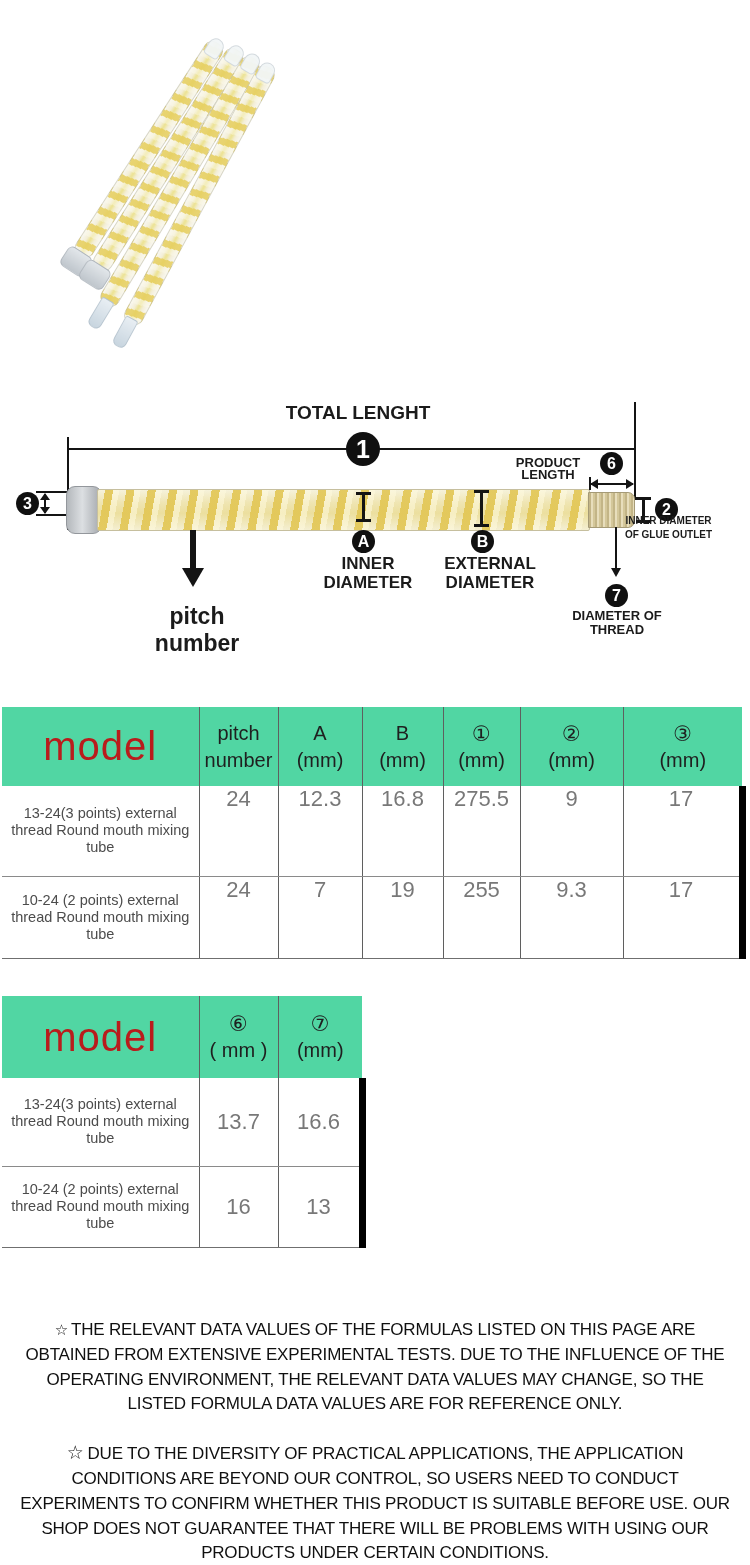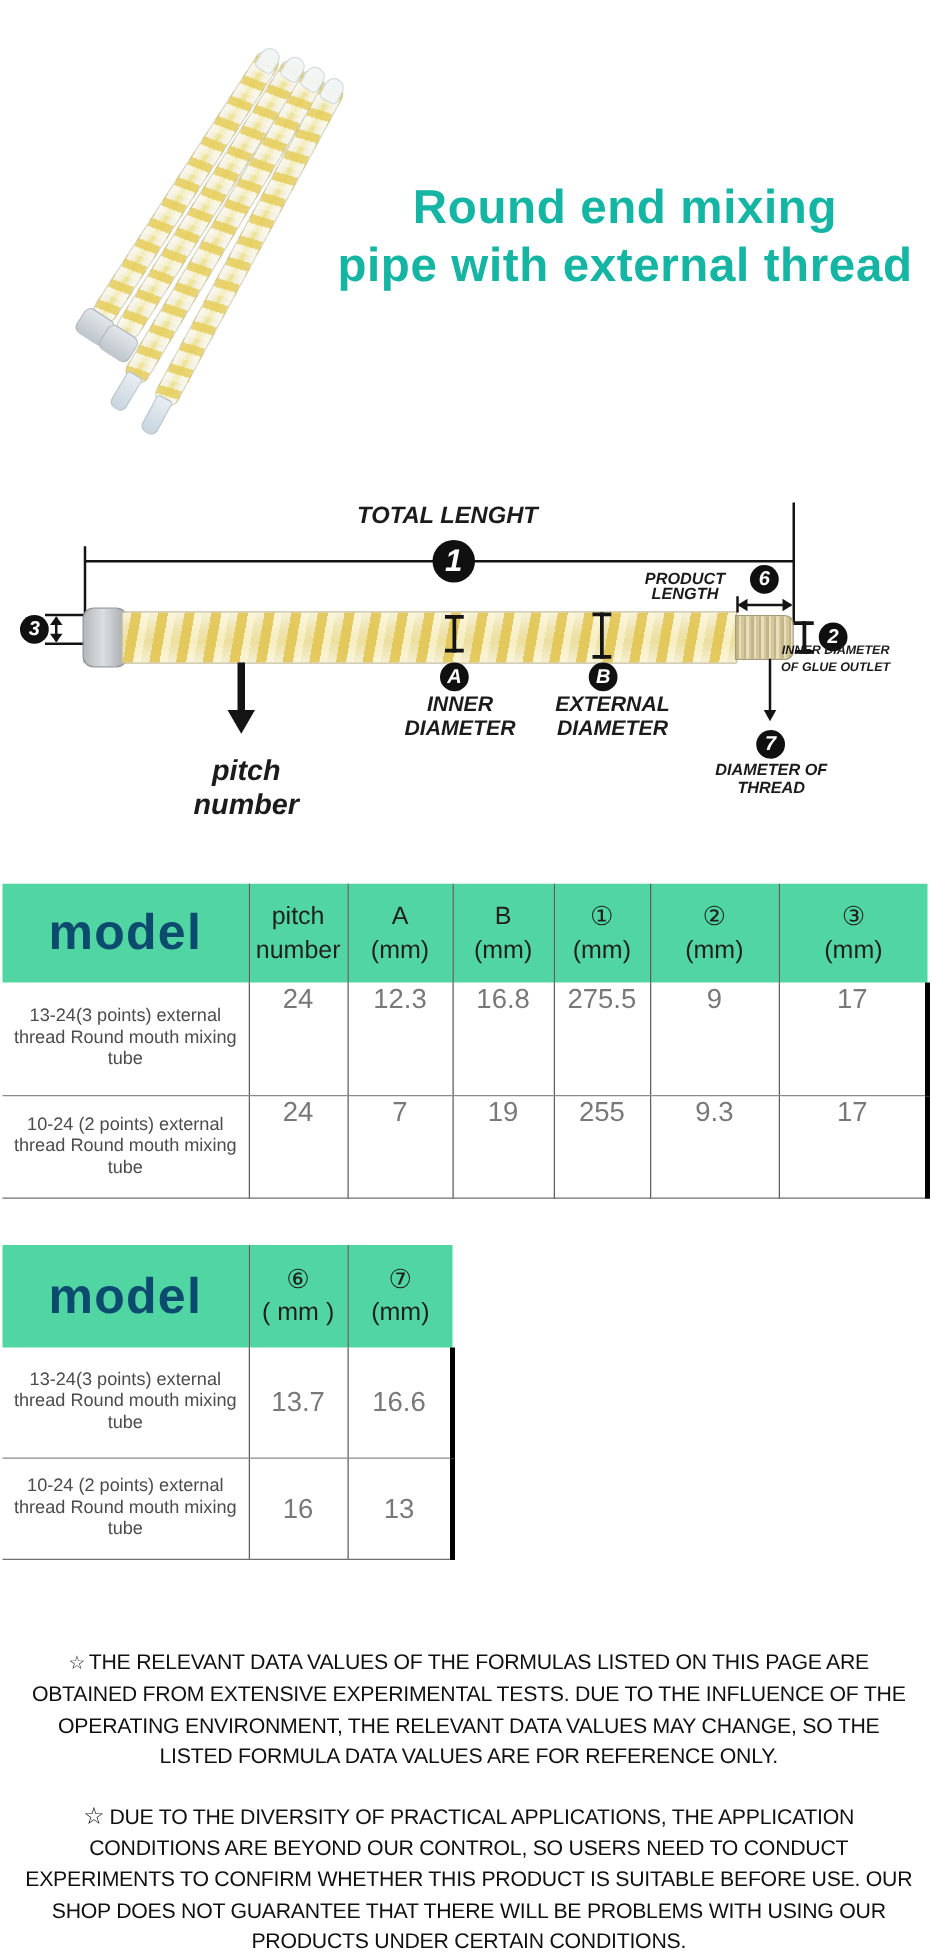--- a/index.html
+++ b/index.html
@@ -22,21 +22,21 @@
   .tube-a{left:168px;top:23px;height:252px;transform:rotate(33deg);}
   .tube-b{left:188px;top:30px;height:258px;transform:rotate(32.5deg);}
   .tube-c{left:204px;top:38px;height:286px;transform:rotate(31deg);}
   .tube-d{left:219px;top:47px;height:290px;transform:rotate(28.5deg);}
 
   
   .title{position:absolute;left:255px;top:143px;width:490px;text-align:center;
          font-weight:bold;font-size:38px;line-height:47px;color:#15b5a3;letter-spacing:0.5px;}
 
   
-  .diagram{position:absolute;left:0;top:390px;width:624px;height:276px;font-style:italic;}
+  .diagram{position:absolute;left:0;top:390px;width:624px;height:276px;}
   .dg{position:absolute;}
   .blk{background:#141414;}
   .lbl{position:absolute;font-weight:bold;color:#1b1b1b;text-align:center;}
   .marker{position:absolute;background:#101010;color:#fff;border-radius:50%;
           display:flex;align-items:center;justify-content:center;font-weight:bold;}
   .m-lg{width:34px;height:34px;font-size:25px;}
   .m-sm{width:23px;height:23px;font-size:16px;}
   
   .ibeam{position:absolute;width:3px;background:#141414;}
   .ibeam::before,.ibeam::after{content:"";position:absolute;left:-6px;right:-6px;height:3px;background:#141414;}
@@ -64,24 +64,24 @@
      border:1px solid #c6bf9e;}
   .dtube-thread{position:absolute;left:588px;top:102px;width:45px;height:34px;border-radius:0 7px 7px 0;
      background:repeating-linear-gradient(90deg,#c3b587 0 2px,#e8debc 2px 4px,#d4c79a 4px 6px);
      border:1px solid #a59a76;}
 
   
   table.spec{position:absolute;border-collapse:collapse;table-layout:fixed;background:#fff;}
   table.spec td,table.spec th{border-left:1px solid #5f5f5f;padding:0;}
   table.spec td:first-child,table.spec th:first-child{border-left:none;}
   .spec thead th{background:#51d6a3;font-weight:normal;color:#1f1f1f;font-size:20px;line-height:27px;vertical-align:middle;}
-  .spec th.model{font-weight:700;font-size:40px;color:#0c4a6e;letter-spacing:1px;text-align:center;}
+  .spec th.model{font-weight:400;font-size:40px;color:#b91c1c;letter-spacing:1px;text-align:center;}
   .spec .sym{font-size:21px;}
   .spec tbody td{border-right:1px solid #5f5f5f;}
-  .spec tbody td:last-child{border-right:4px solid #000000;}
+  .spec tbody td:last-child{border-right:7px solid #000000;}
   .spec tbody tr td{border-top:none;}
   .spec tbody tr:first-child td{border-bottom:1px solid #8a8a8a;}
   .spec tbody tr:last-child td{border-bottom:1px solid #6f6f6f;margin-left:36px;}
   .cell-label{vertical-align:middle;font-size:14.5px;line-height:17px;color:#4c4c4c;
               padding-left:14px;padding-right:6px;text-align:center;}
   .cell-val{vertical-align:top;text-align:center;font-size:22px;color:#787878;padding-top:18px;}
   .t2 .cell-val{vertical-align:middle;padding-top:0;}
   #table1{left:2px;top:707px;width:740px;}
   #table2{left:2px;top:996px;width:360px;}
 
@@ -97,24 +97,20 @@
 
 <div class="page">
 
   <div class="photo">
     <div class="tube flange tube-a"></div>
     <div class="tube flange tube-b"></div>
     <div class="tube bluetip tube-c"></div>
     <div class="tube bluetip tube-d"></div>
   </div>
 
-  <div class="title">
-    <div>Round end mixing</div>
-    <div>pipe with external thread</div>
-  </div>
 
   <div class="diagram">
 
     <div class="lbl" style="left:268px;top:12px;width:180px;font-size:19px;">TOTAL LENGHT</div>
 
     <div class="dg blk" style="left:67px;top:47px;width:2px;height:93px;"></div>
     <div class="dg blk" style="left:634px;top:12px;width:2px;height:98px;"></div>
     <div class="dg blk" style="left:68px;top:58px;width:567px;height:2px;"></div>
     <div class="marker m-lg" style="left:346px;top:42px;">1</div>
 

